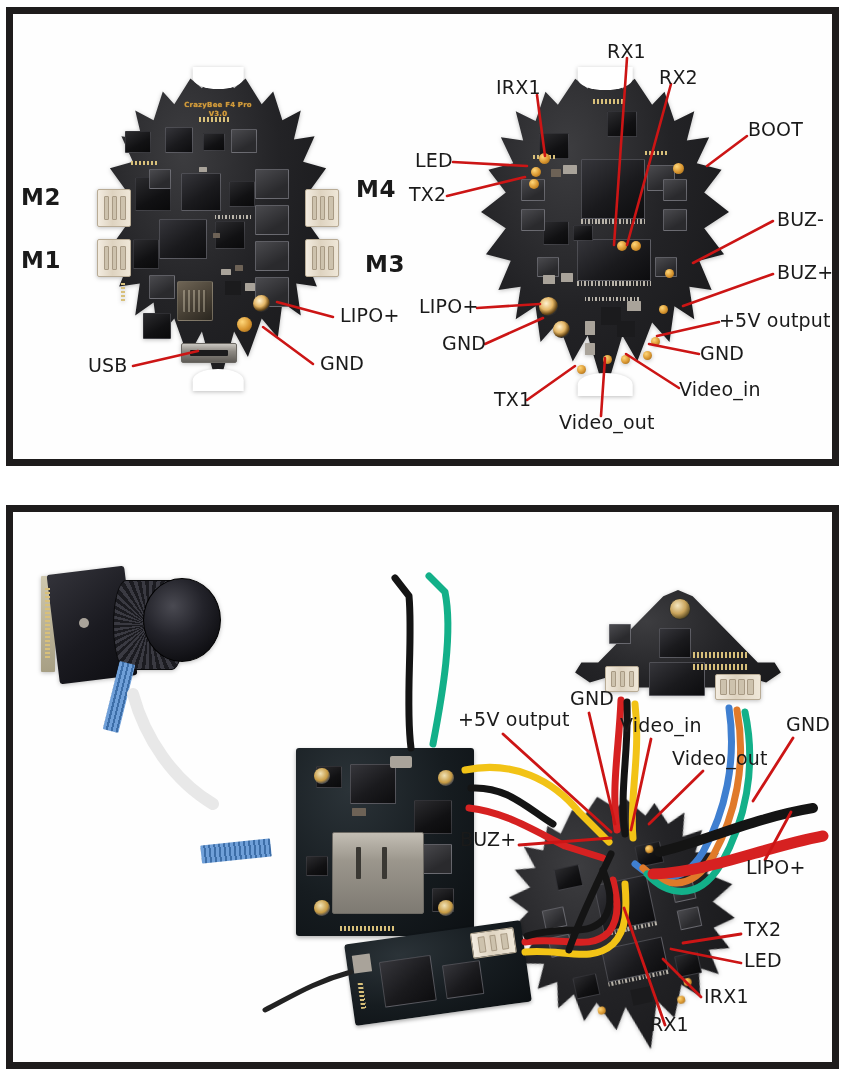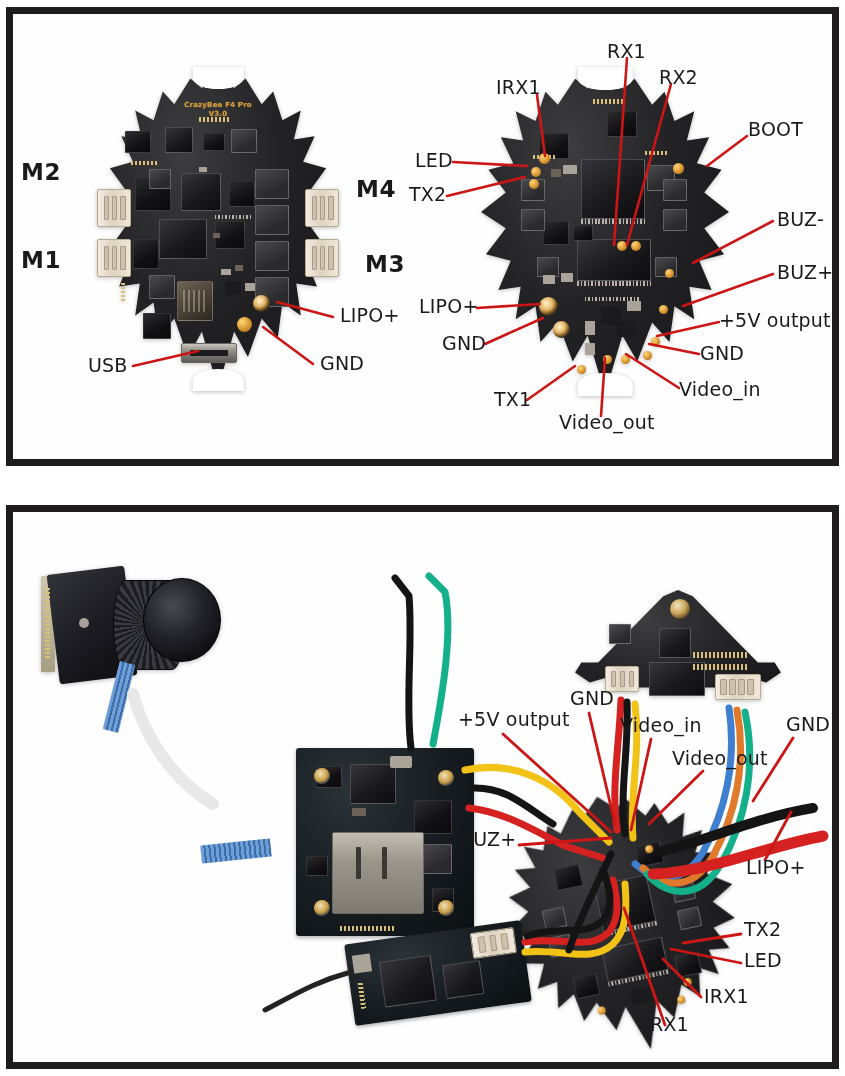--- a/index.html
+++ b/index.html
@@ -439,21 +439,21 @@
           <line x1="706" y1="308" x2="644" y2="322"></line>
           <line x1="686" y1="340" x2="636" y2="330"></line>
           <line x1="464" y1="294" x2="527" y2="290"></line>
           <line x1="472" y1="330" x2="530" y2="304"></line>
           <line x1="514" y1="386" x2="562" y2="352"></line>
           <line x1="588" y1="402" x2="592" y2="344"></line>
           <line x1="666" y1="374" x2="613" y2="340"></line>
         </g>
       </svg>
 
-      <div class="lbl bold" style="left:8px;  top:147px;">M2</div>
+      <div class="lbl bold" style="left:8px;  top:172px;">M2</div>
       <div class="lbl bold" style="left:8px;  top:235px;">M1</div>
       <div class="lbl bold" style="left:343px;top:164px;">M4</div>
       <div class="lbl bold" style="left:352px;top:239px;">M3</div>
       <div class="lbl" style="left:327px;top:292px;">LIPO+</div>
       <div class="lbl" style="left:307px;top:340px;">GND</div>
       <div class="lbl" style="left:75px; top:342px;">USB</div>
 
       <div class="lbl" style="left:483px;top:64px;">IRX1</div>
       <div class="lbl" style="left:594px;top:28px;">RX1</div>
       <div class="lbl" style="left:646px;top:54px;">RX2</div>

